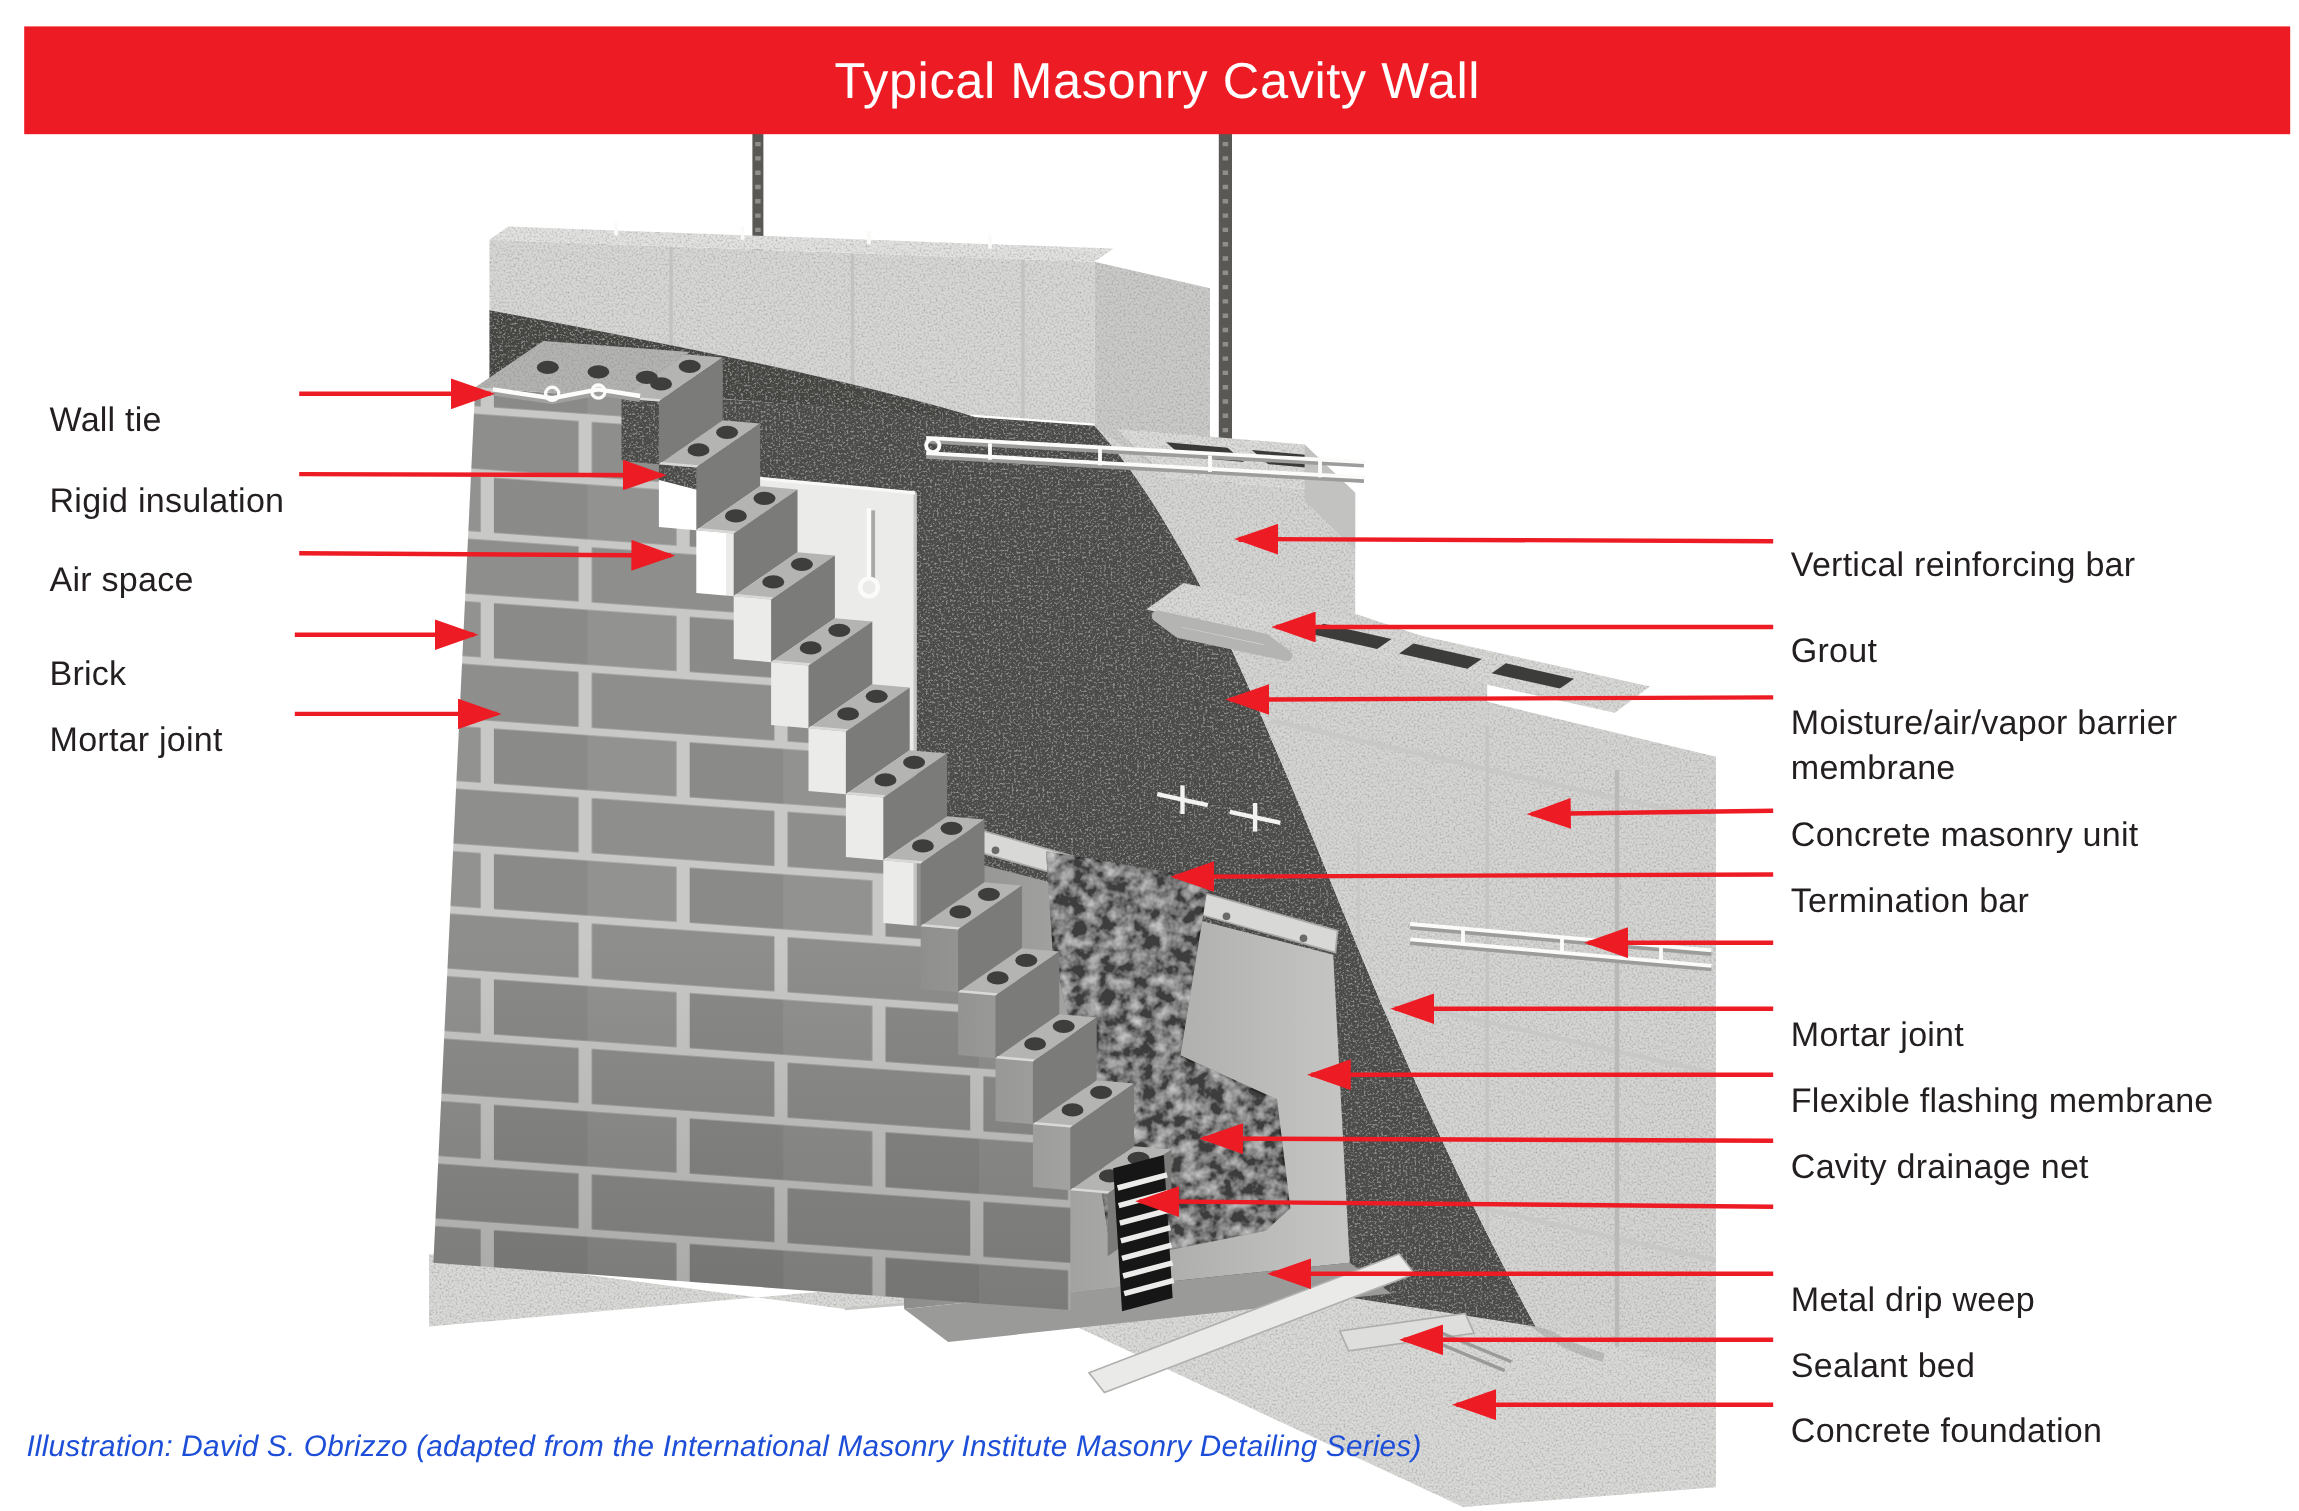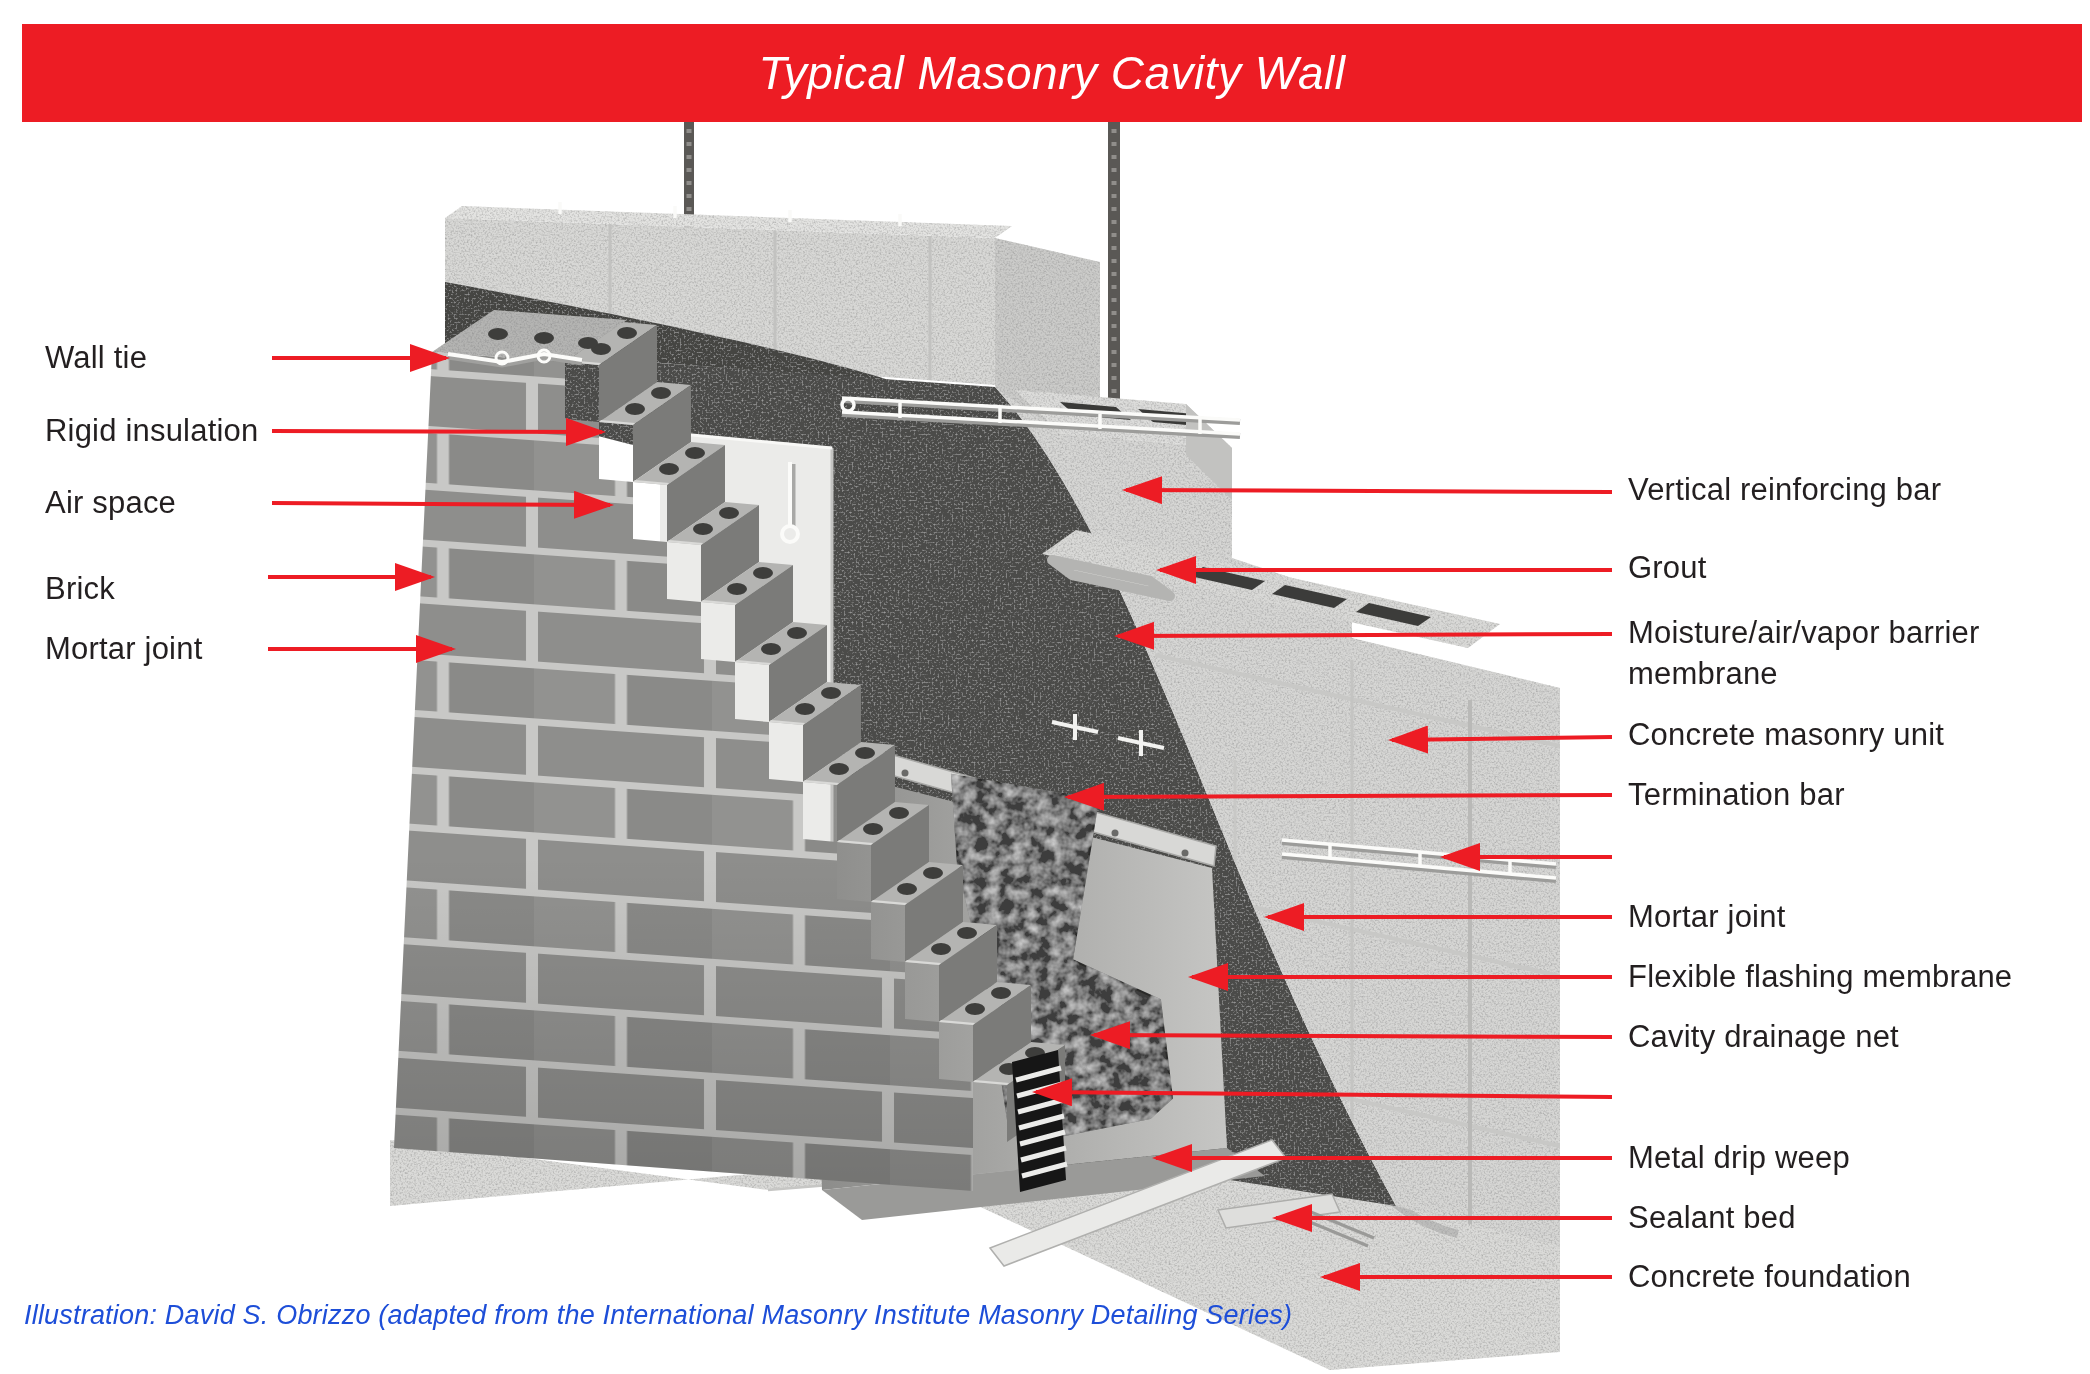--- a/index.html
+++ b/index.html
@@ -1,22 +1,22 @@
 <!DOCTYPE html>
 <html><head>
 <meta charset="utf-8">
 <style>
   html,body{margin:0;padding:0;background:#ffffff;}
   #stage{position:relative;width:2090px;height:1374px;background:#ffffff;overflow:hidden;
          font-family:"Liberation Sans", sans-serif;}
   #illustration{position:absolute;left:0;top:0;width:2090px;height:1374px;}
-  .banner{position:absolute;left:22px;top:24px;width:2060px;height:98px;background:#ed1c24;font-style:italic;}
+  .banner{position:absolute;left:22px;top:24px;width:2060px;height:98px;background:#ed1c24;}
   .banner .title{display:block;width:100%;text-align:center;line-height:98px;font-size:46px;
                  color:#ffffff;letter-spacing:0.5px;}
-  .lbl{position:absolute;font-size:31px;line-height:42px;color:#231f20;white-space:nowrap;letter-spacing:0.2px;}
+  .lbl{position:absolute;font-size:31px;line-height:42px;color:#231f20;white-space:nowrap;letter-spacing:0.2px;margin-top:24px;}
   .lbl.right{left:1628px;}
   .lbl.left{left:45px;}
   .lbl.wrap{white-space:normal;width:432px;line-height:41px;}
   .attribution{position:absolute;left:24px;top:1300px;font-size:27px;font-style:italic;
                color:#1d4ed8;letter-spacing:0.2px;}
 </style>
 </head>
 <body>
 
 <div id="stage">

